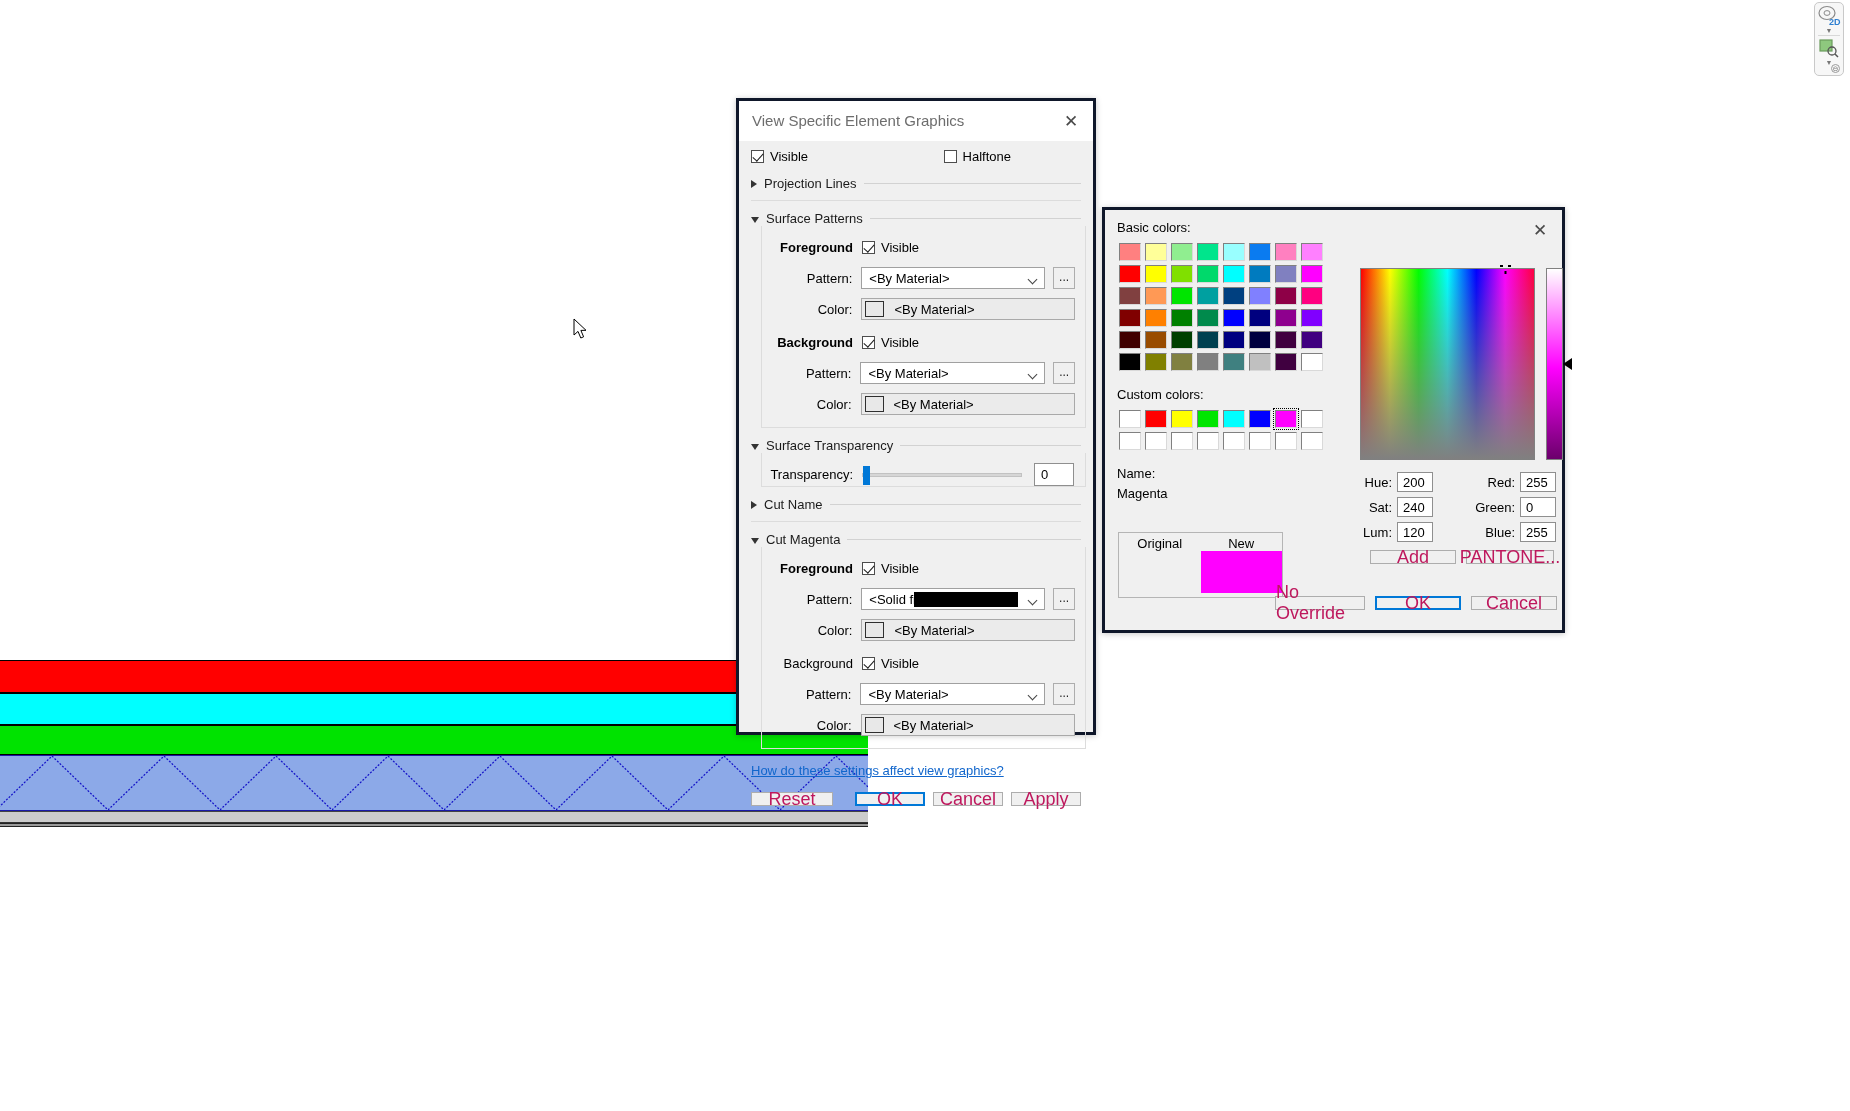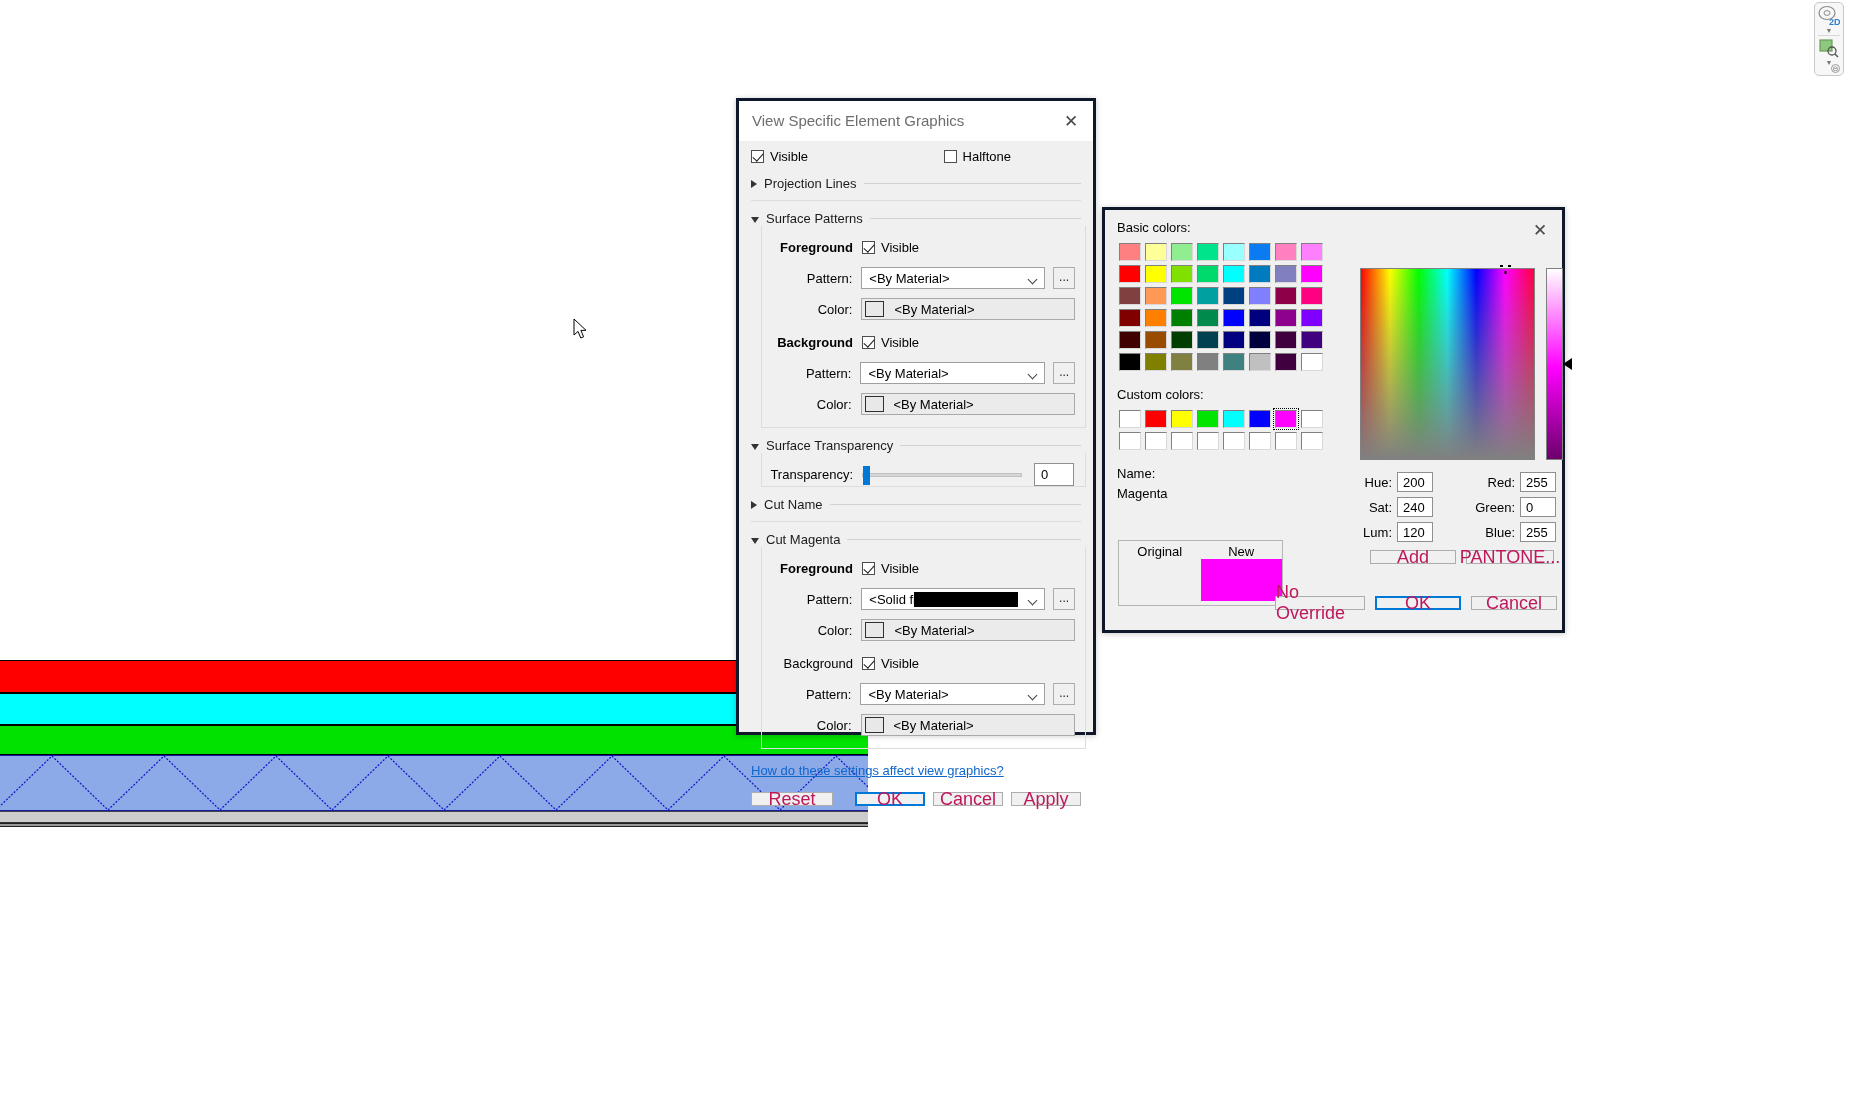--- a/index.html
+++ b/index.html
@@ -573,21 +573,21 @@
           <div class="sw-box" style="background: rgb(255, 255, 255);"></div>
         </div>
         <div class="sw-cell">
           <div class="sw-box" style="background: rgb(255, 255, 255);"></div>
         </div>
       </div>
 
     <div class="lbl" style="margin-top:14px;">Name:</div>
     <div class="lbl" style="margin-top:5px;">Magenta</div>
 
-    <div id="prevbox" style="position:absolute;left:13px;top:330px;width:165px;height:66px;">
+    <div id="prevbox" style="position:absolute;left:13px;top:322px;width:165px;height:66px;">
       <div style="display:flex;font-size:13px;padding-top:3px;">
         <div style="flex:1;text-align:center;">Original</div>
         <div style="flex:1;text-align:center;">New</div>
       </div>
       <div style="display:flex;height:42px;">
         <div style="flex: 1 1 0%; background: rgb(240, 240, 240);"></div>
         <div style="flex: 1 1 0%; background: rgb(255, 0, 255);" id="new-sw"></div>
       </div>
     </div>
 

